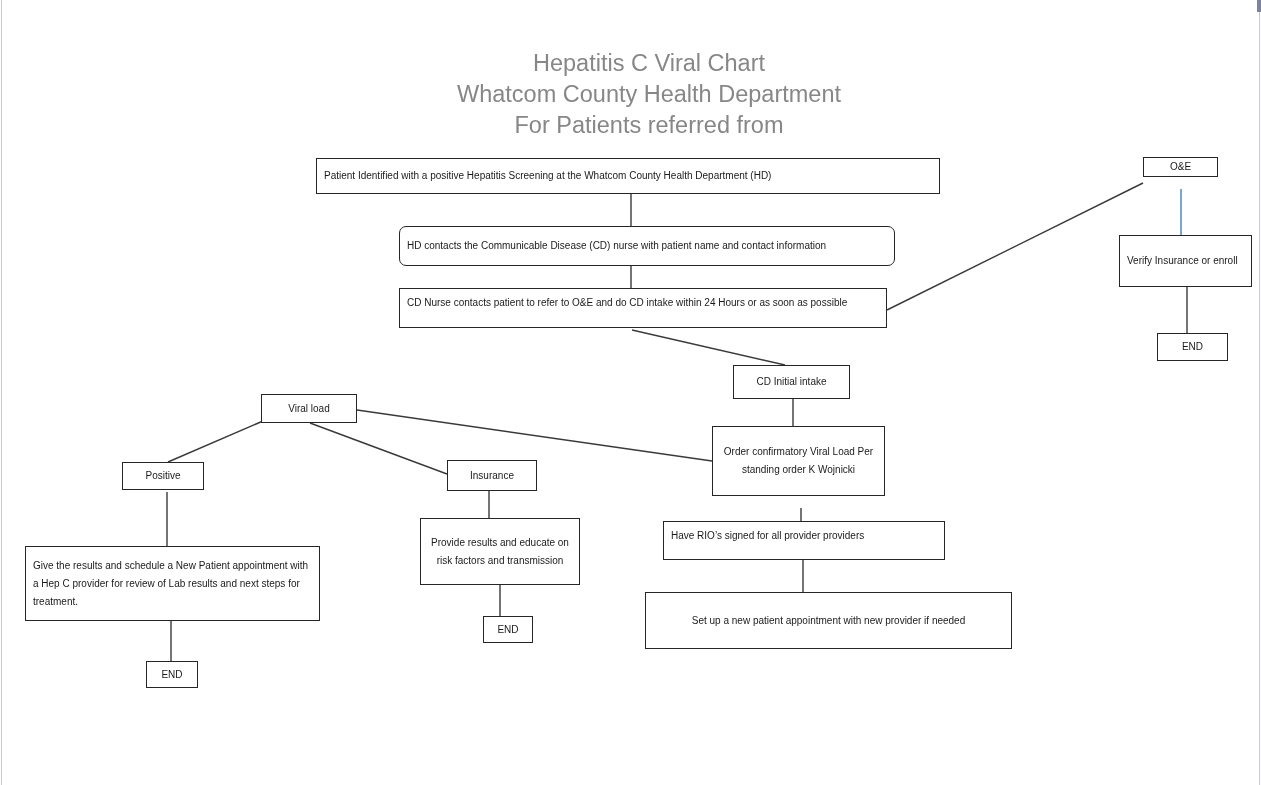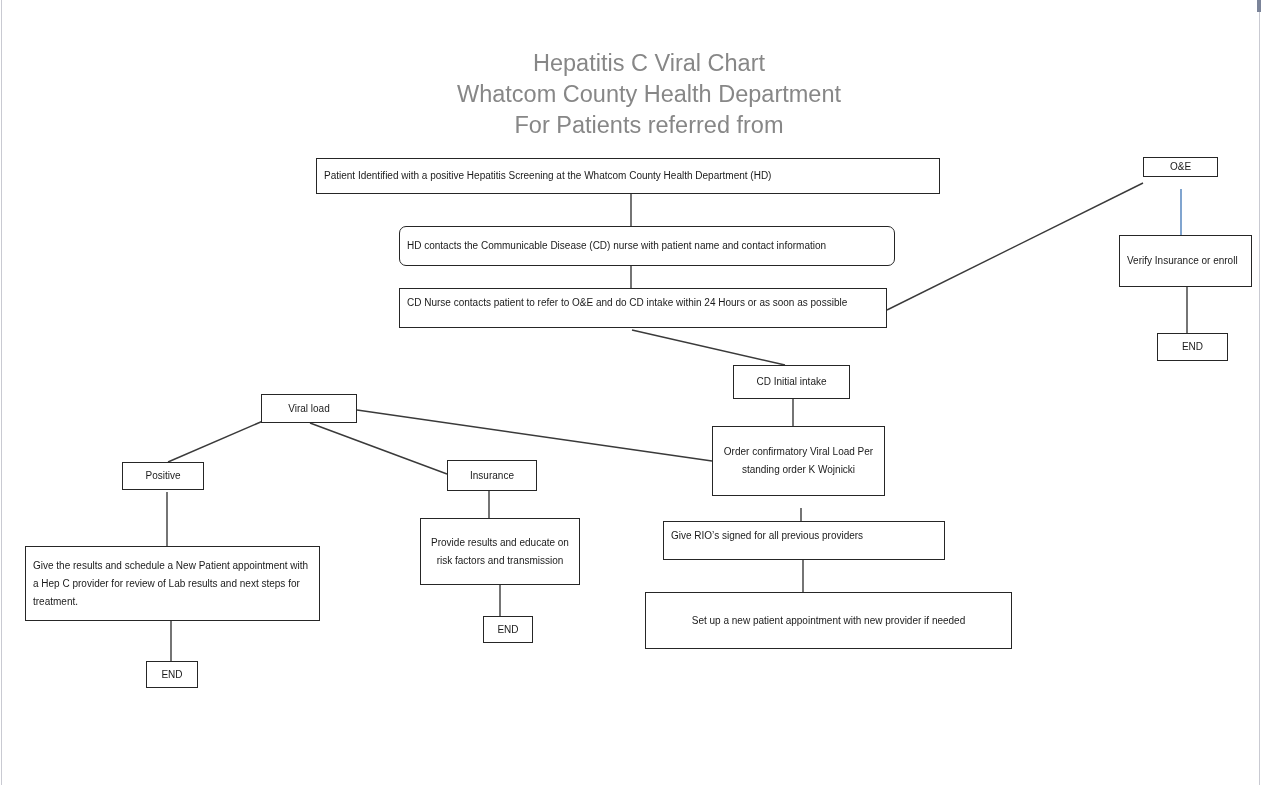--- a/index.html
+++ b/index.html
@@ -114,21 +114,21 @@
       <div class="node align-center valign-middle" style="left: 146px; top: 661px; width: 52px; height: 27px;">
         <span>END</span>
       </div>
       <div class="node align-center valign-middle" style="left: 420px; top: 518px; width: 160px; height: 67px;">
         <span>Provide results and educate on risk factors and transmission</span>
       </div>
       <div class="node align-center valign-middle" style="left: 483px; top: 616px; width: 50px; height: 27px;">
         <span>END</span>
       </div>
       <div class="node align-left valign-top" style="left: 663px; top: 521px; width: 282px; height: 39px;">
-        <span>Give RIO’s signed for all previous providers</span>
+        <span>Have RIO’s signed for all provider providers</span>
       </div>
       <div class="node align-center valign-middle" style="left: 645px; top: 592px; width: 367px; height: 57px;">
         <span>Set up a new patient appointment with new provider if needed</span>
       </div>
     </div>
 
   <div id="scrollbar-track"></div>
   <div id="scrollbar-thumb"></div>
 
 </div>

